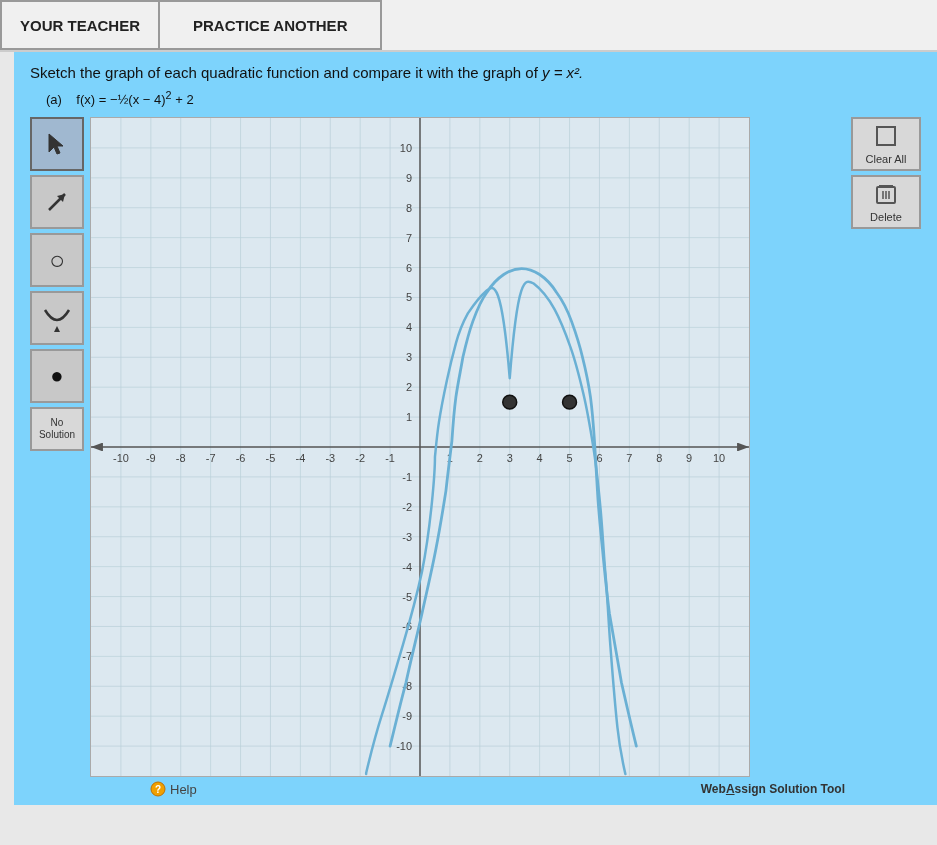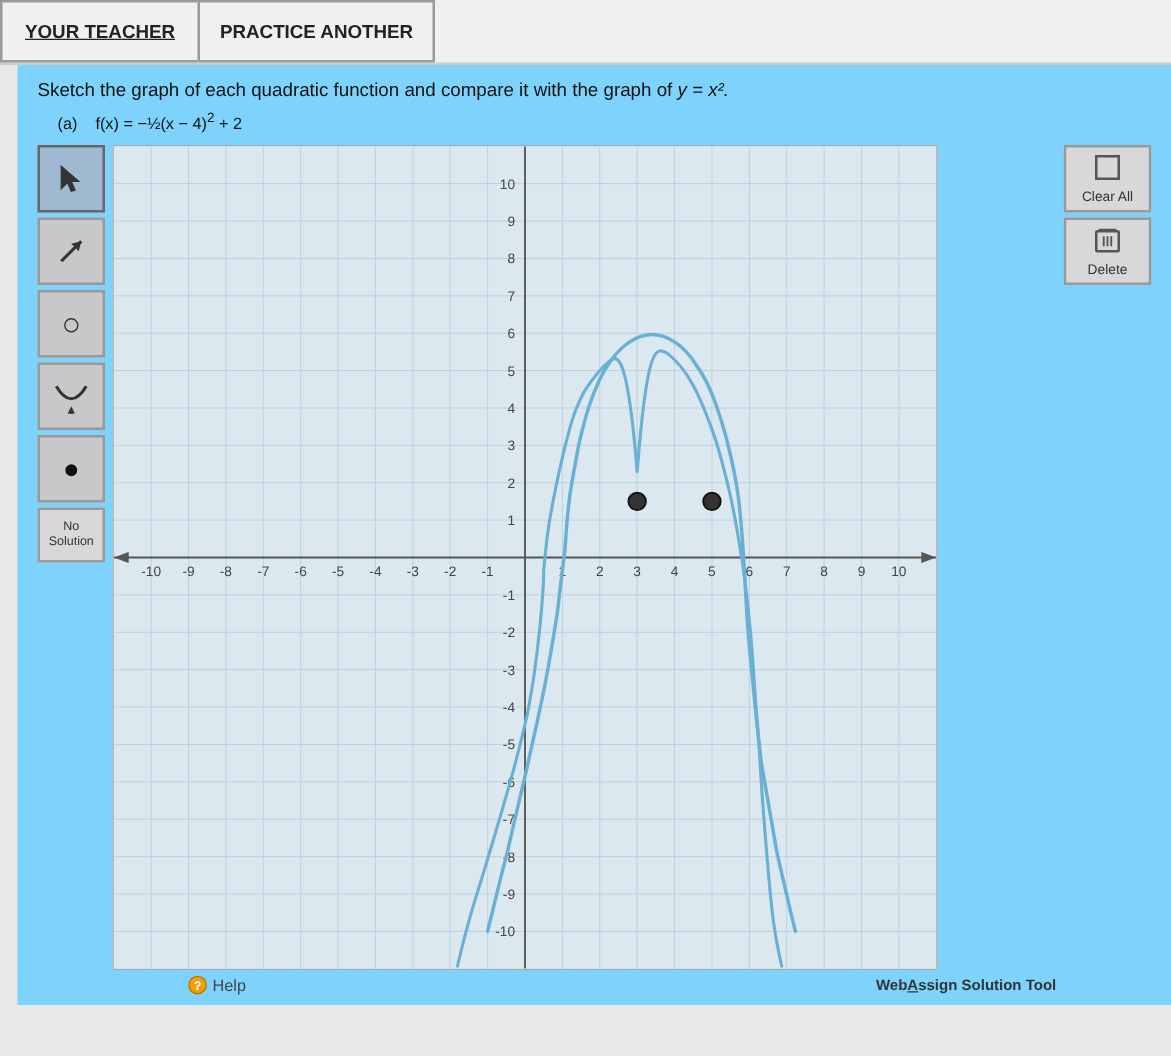--- a/index.html
+++ b/index.html
@@ -23,27 +23,26 @@
       background: #f0f0f0;
       border: 2px solid #999;
       border-right: none;
       padding: 0 18px;
       font-size: 15px;
       font-weight: bold;
       cursor: pointer;
       color: #222;
       display: flex;
       align-items: center;
-      text-decoration: underline;
     }
 
     .btn-practice-another {
       background: #f0f0f0;
       border: 2px solid #999;
-      padding: 0 16px;
+      padding: 0 33px;
       font-size: 15px;
       font-weight: bold;
       cursor: pointer;
       color: #222;
       display: flex;
       align-items: center;
     }
 
     .main-content {
       padding: 12px 16px 8px 16px;

